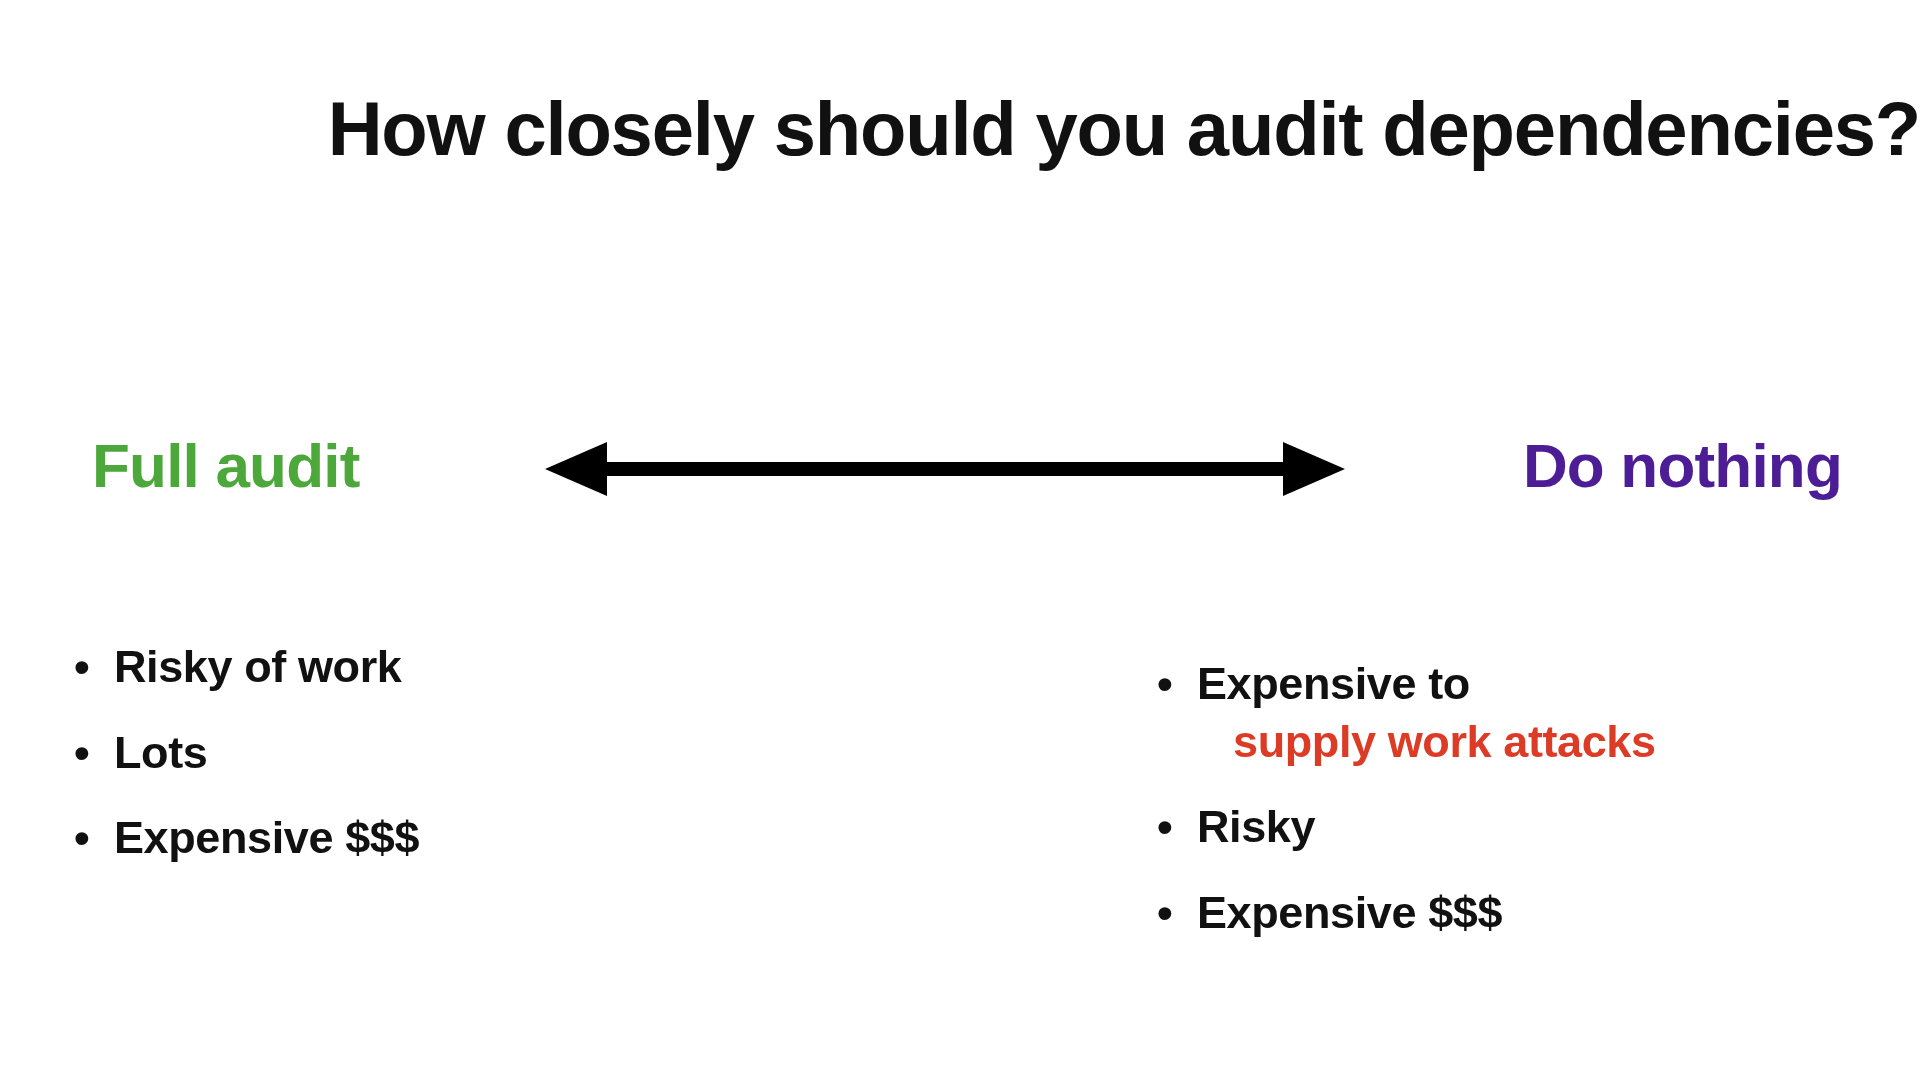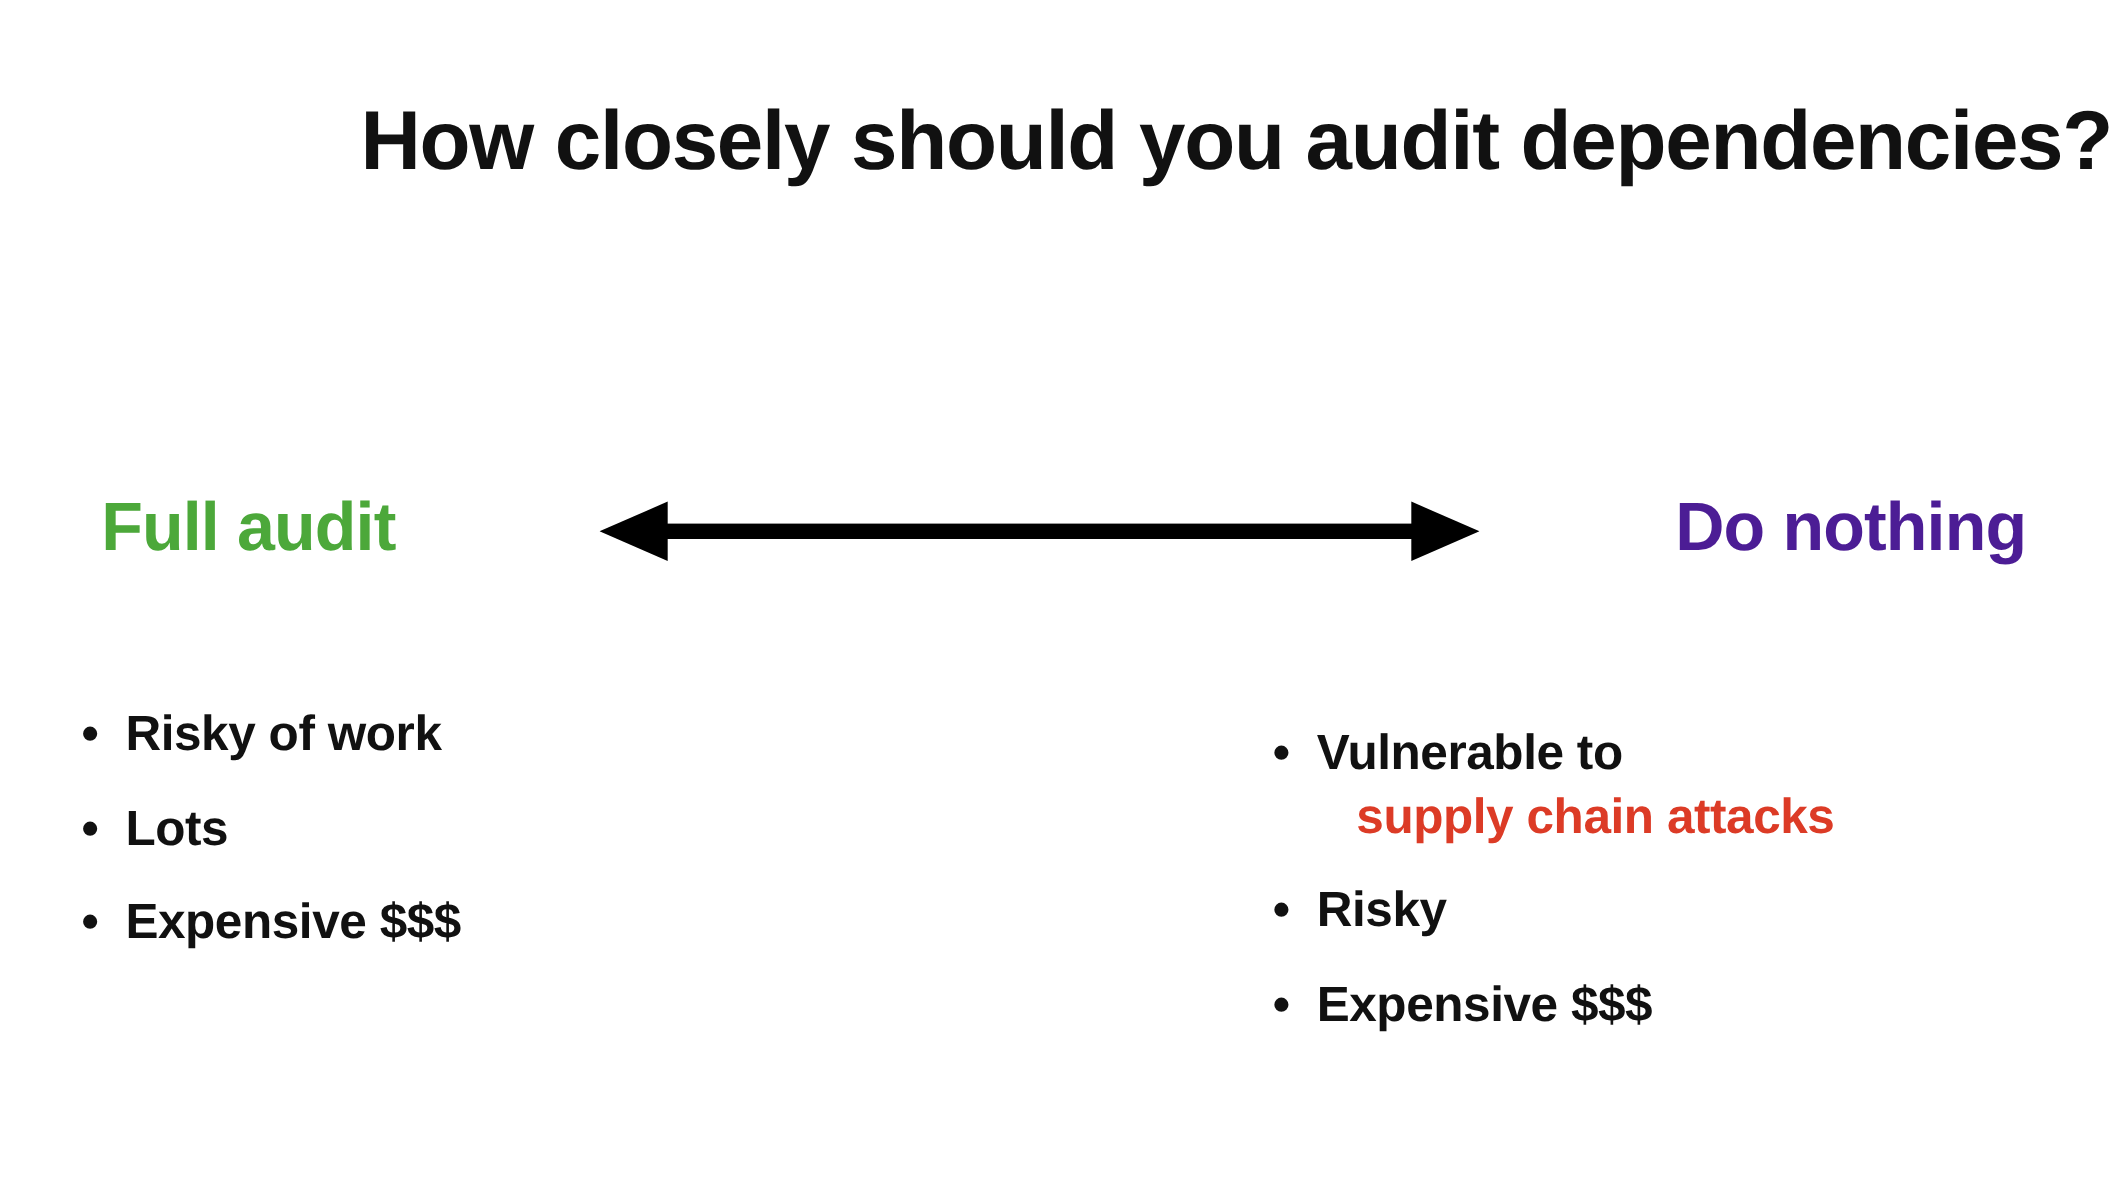--- a/index.html
+++ b/index.html
@@ -32,21 +32,21 @@
     letter-spacing: -1.2px;
     color: #111111;
     line-height: 1.05;
     white-space: nowrap;
   }
 
   
   #spectrum {
     position: absolute;
     left: 0;
-    top: 430px;
+    top: 416px;
     width: 1920px;
     height: 110px;
     text-align: right;
   }
   .pole-label {
     position: absolute;
     top: 0;
     font-size: 62px;
     font-weight: 700;
     letter-spacing: -0.8px;
@@ -158,22 +158,22 @@
       <span class="bullet-dot">•</span>
       <span class="bullet-text">Expensive $$$</span>
     </li>
 
   </ul>
 
   <ul class="bullets" id="bullets-right">
 
     <li class="bullet-item">
       <span class="bullet-dot">•</span>
-      <span class="bullet-text">Vulnerable to</span>
-      <span class="bullet-sub">supply chain attacks</span>
+      <span class="bullet-text">Expensive to</span>
+      <span class="bullet-sub">supply work attacks</span>
     </li>
 
     <li class="bullet-item">
       <span class="bullet-dot">•</span>
       <span class="bullet-text">Risky</span>
     </li>
 
     <li class="bullet-item">
       <span class="bullet-dot">•</span>
       <span class="bullet-text">Expensive $$$</span>

